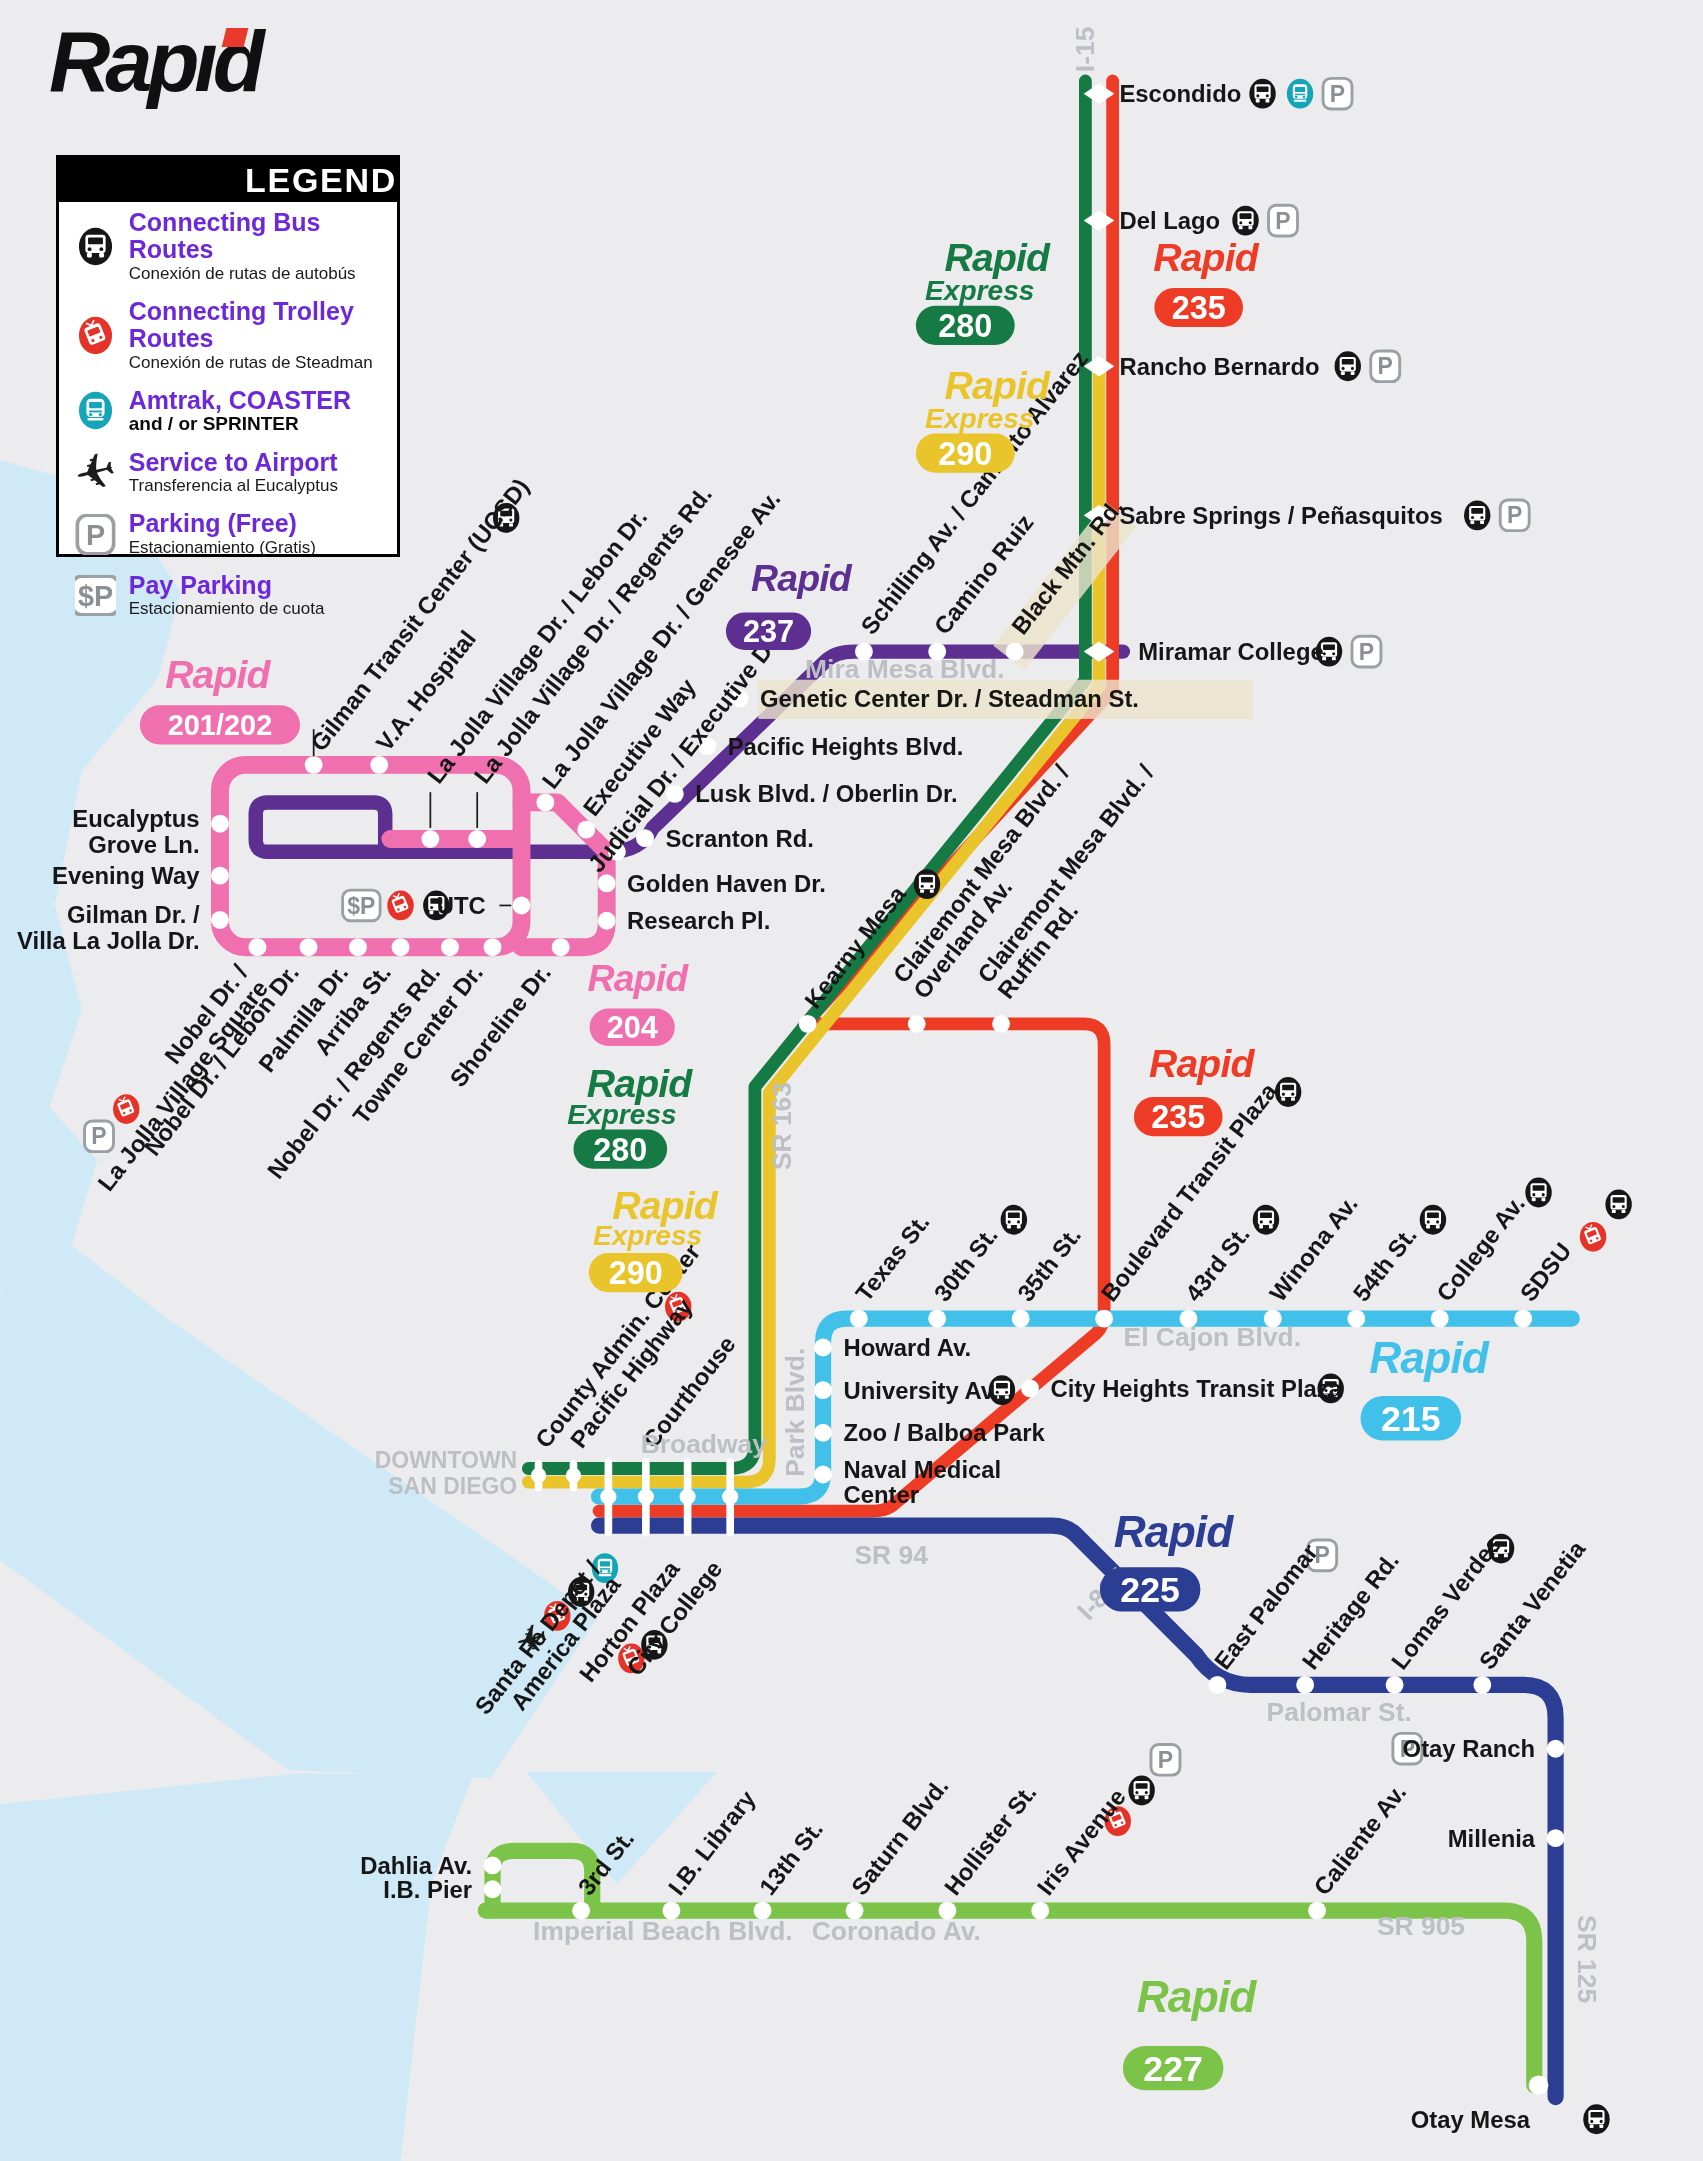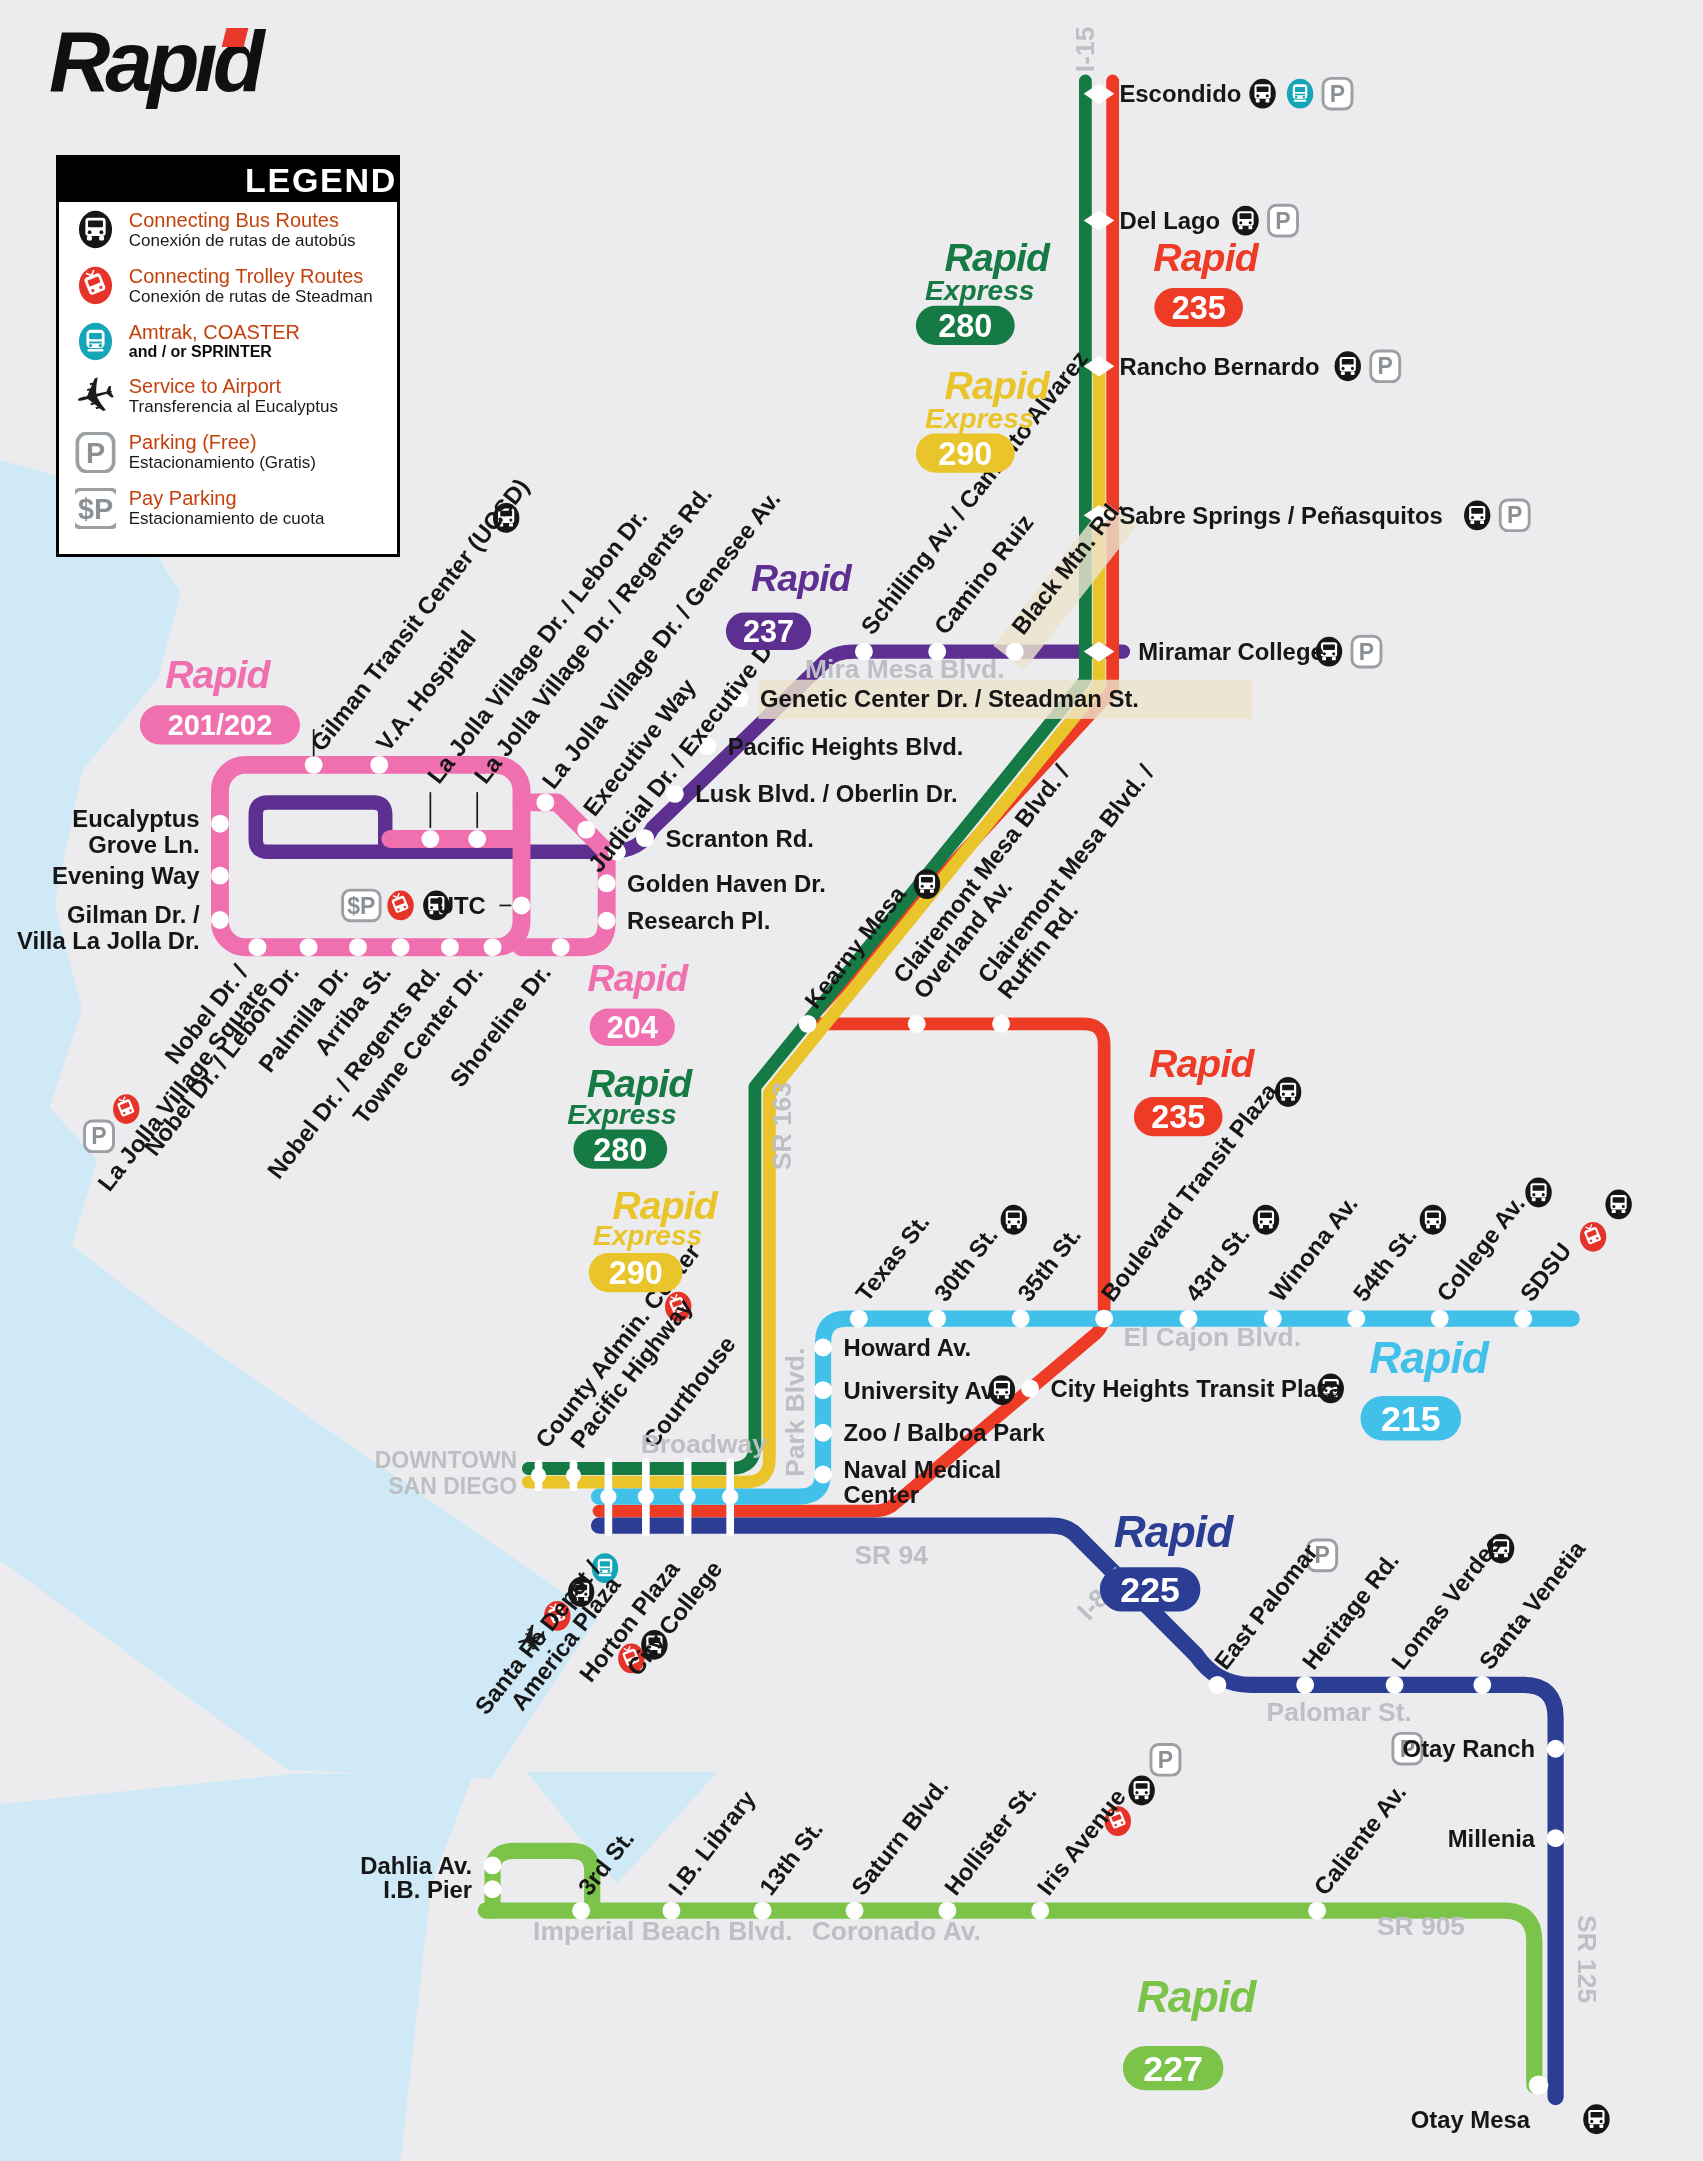--- a/index.html
+++ b/index.html
@@ -11,22 +11,22 @@
         font-size:85px;font-style:italic;font-weight:900;letter-spacing:-5.1px;line-height:94px;}
   .logo .idot{position:absolute;left:175px;top:12.8px;width:22px;height:19px;background:#e8392b;
         transform:skewX(-14deg);}
   
   .legend{position:absolute;left:56px;top:155px;width:344px;height:402px;background:#fff;
           border:3.4px solid #000;box-sizing:border-box;}
   .lhead{background:#000;color:#fff;text-align:right;font-weight:bold;font-size:34px;
          letter-spacing:1.7px;height:44px;line-height:44px;}
   .lrow{display:flex;align-items:center;gap:10.2px;padding:6.8px 6.8px 6.8px 13.6px;}
   .licon{width:46px;min-width:46px;display:flex;justify-content:center;align-items:center;}
-  .llab{font-weight:normal;font-size:20px;line-height:1.1;color:#c2410c;}
-  .llab2{font-weight:bold;font-size:16px;line-height:1.1;color:#0c0c0c;}
+  .llab{font-weight:bold;font-size:25px;line-height:1.1;color:#6d28d9;}
+  .llab2{font-weight:bold;font-size:19px;line-height:1.1;color:#0c0c0c;}
   .lsub{font-size:17px;line-height:1.2;color:#191919;}
 </style>
 </head>
 <body>
 
 <div id="stage">
   <svg id="map" width="1704" height="2161" viewBox="0 0 2000 2537" xmlns="http://www.w3.org/2000/svg">
     <g id="gWater">
         <polygon points="0,540 135,578 212,695 186,795 96,905 64,1062 96,1185 58,1300 114,1362 84,1462 0,1515" fill="#cfe9f7"></polygon>
         <polygon points="0,1515 84,1462 196,1548 702,1898 576,2088 338,2078 0,1832" fill="#cfe9f7"></polygon>

